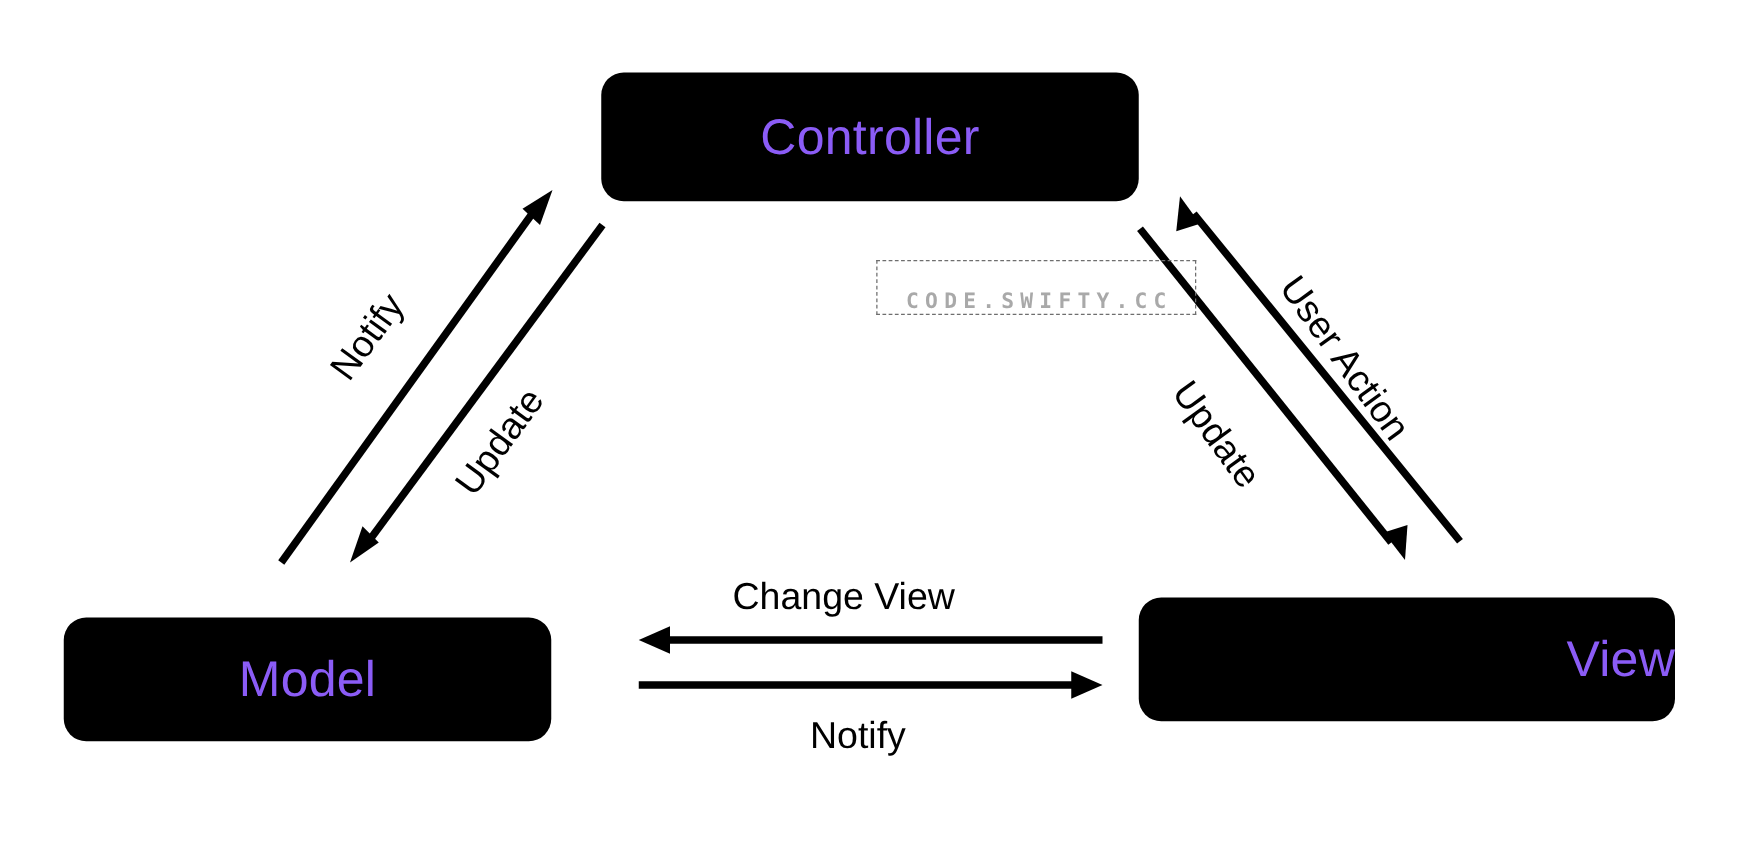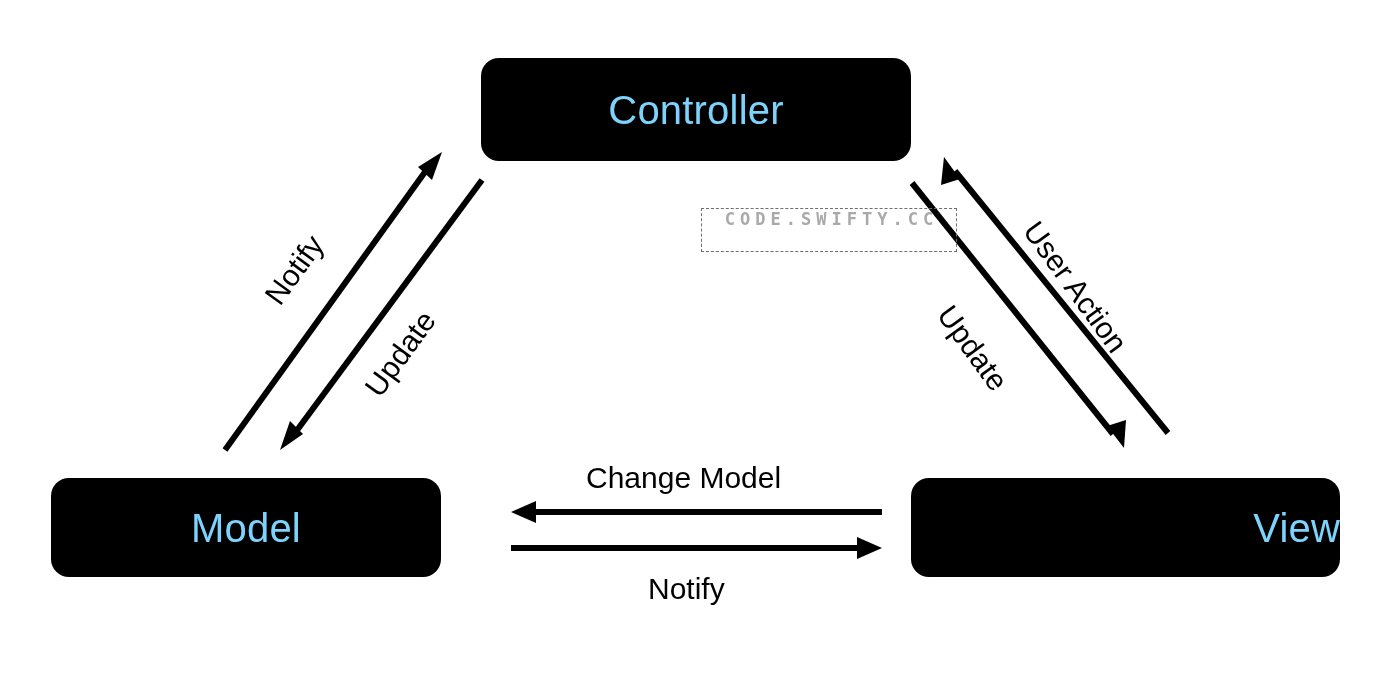--- a/index.html
+++ b/index.html
@@ -24,37 +24,37 @@
   .node {
     position: absolute;
     background: #000000;
     border-radius: 18px;
     display: flex;
     align-items: center;
     justify-content: center;
     box-sizing: border-box;
   }
   .node-label {
-    color: #7dd3fc;
+    color: #8b5cf6;
     font-size: 40px;
     font-weight: 400;
     letter-spacing: 0.2px;
     line-height: 1;
     font-family: "Liberation Sans", sans-serif;
   }
 
   #node-controller {
     left: 481px;
     top: 58px;
     width: 430px;
     height: 103px;
   }
   #node-model {
     left: 51px;
-    top: 478px;
+    top: 494px;
     width: 390px;
     height: 99px;
   }
   #node-view {
     left: 911px;
     top: 478px;
     width: 429px;
     height: 99px;
     justify-content: flex-end;
   }
@@ -107,21 +107,21 @@
   
   #watermark {
     position: absolute;
     left: 701px;
     top: 208px;
     width: 256px;
     height: 44px;
     border: 1.5px dashed #6e6e6e;
     box-sizing: border-box;
     display: flex;
-    align-items: flex-start;
+    align-items: flex-end;
     justify-content: center;
   }
   #watermark-text {
     color: #a9a9a9;
     font-size: 17px;
     letter-spacing: 5px;
     font-weight: 700;
     font-family: "DejaVu Sans Mono", monospace;
     padding-left: 5px;
     white-space: nowrap;
@@ -178,21 +178,21 @@
   </div>
 
   <div class="edge-label rot-up" id="label-notify-left">Notify</div>
 
   <div class="edge-label rot-up" id="label-update-left">Update</div>
 
   <div class="edge-label rot-down" id="label-user-action">User Action</div>
 
   <div class="edge-label rot-down" id="label-update-right">Update</div>
 
-  <div class="edge-label" id="label-change-model">Change Model</div>
+  <div class="edge-label" id="label-change-model">Change View</div>
 
   <div class="edge-label" id="label-notify-bottom">Notify</div>
 
   <div id="watermark">
     <span id="watermark-text">CODE.SWIFTY.CC</span>
   </div>
 
 </div>
 
 </body></html>

